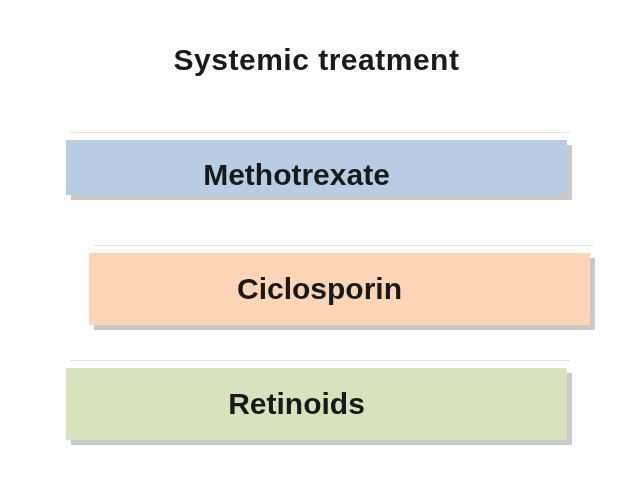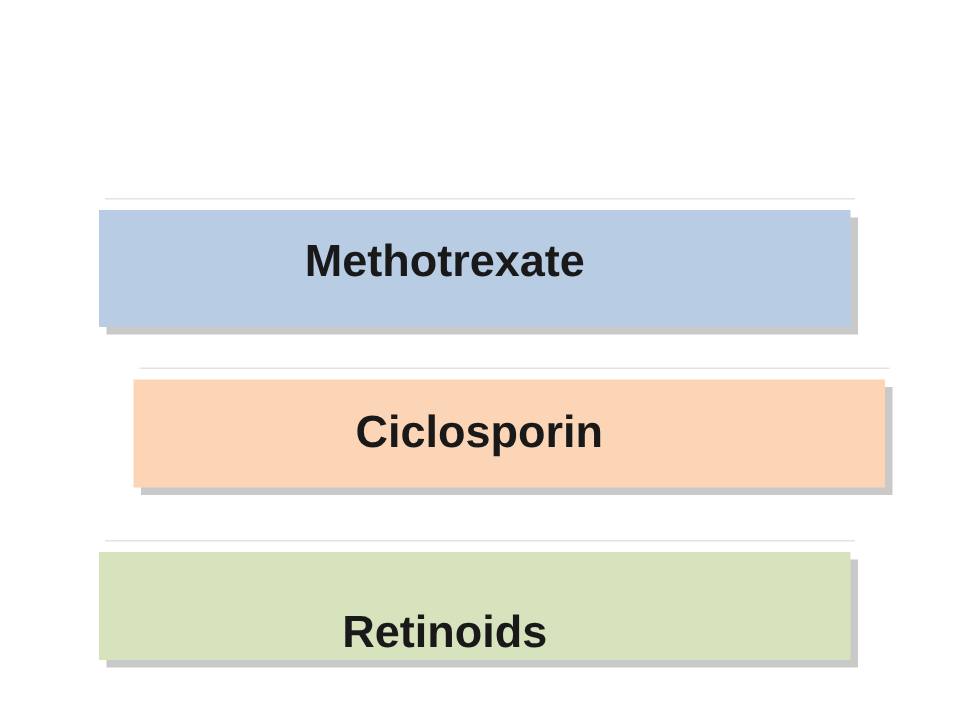--- a/index.html
+++ b/index.html
@@ -38,41 +38,42 @@
   
   .tbox::before {
     content: "";
     position: absolute;
     top: -8px;
     left: 4px;
     right: -3px;
     height: 1px;
     background: #e3e3e3;
   }
-  .tbox-1 { top: 140px; height: 78px; }
+  .tbox-1 { top: 140px; height: 55px; }
   .tbox-2 { top: 253px; height: 72px; }
   .tbox-3 { top: 368px; height: 72px; }
   .tbox .tbox-label {
     display: block;
     font-size: 30px;
     font-weight: 700;
     color: #191919;
     letter-spacing: 0px;
     padding-right: 40px;
     white-space: nowrap;
   }
   .tbox-1 .tbox-label { line-height: 70px; }
   .tbox-2 .tbox-label { line-height: 72px; }
-  .tbox-3 .tbox-label { line-height: 72px; margin-top: 18px; }
+  .tbox-3 .tbox-label { line-height: 72px; }
 </style>
 </head>
 <body>
 
 <div class="canvas" style="background: rgb(255, 255, 255);">
 
+  <div class="slide-title">Systemic treatment</div>
 
   <div class="tbox tbox-1" style="background: rgb(184, 204, 228);">
     <span class="tbox-label">Methotrexate</span>
   </div>
 
   <div class="tbox tbox-2" style="background: rgb(251, 213, 181); margin-left: 23px;">
     <span class="tbox-label">Ciclosporin</span>
   </div>
 
   <div class="tbox tbox-3" style="background: rgb(214, 227, 188);">

